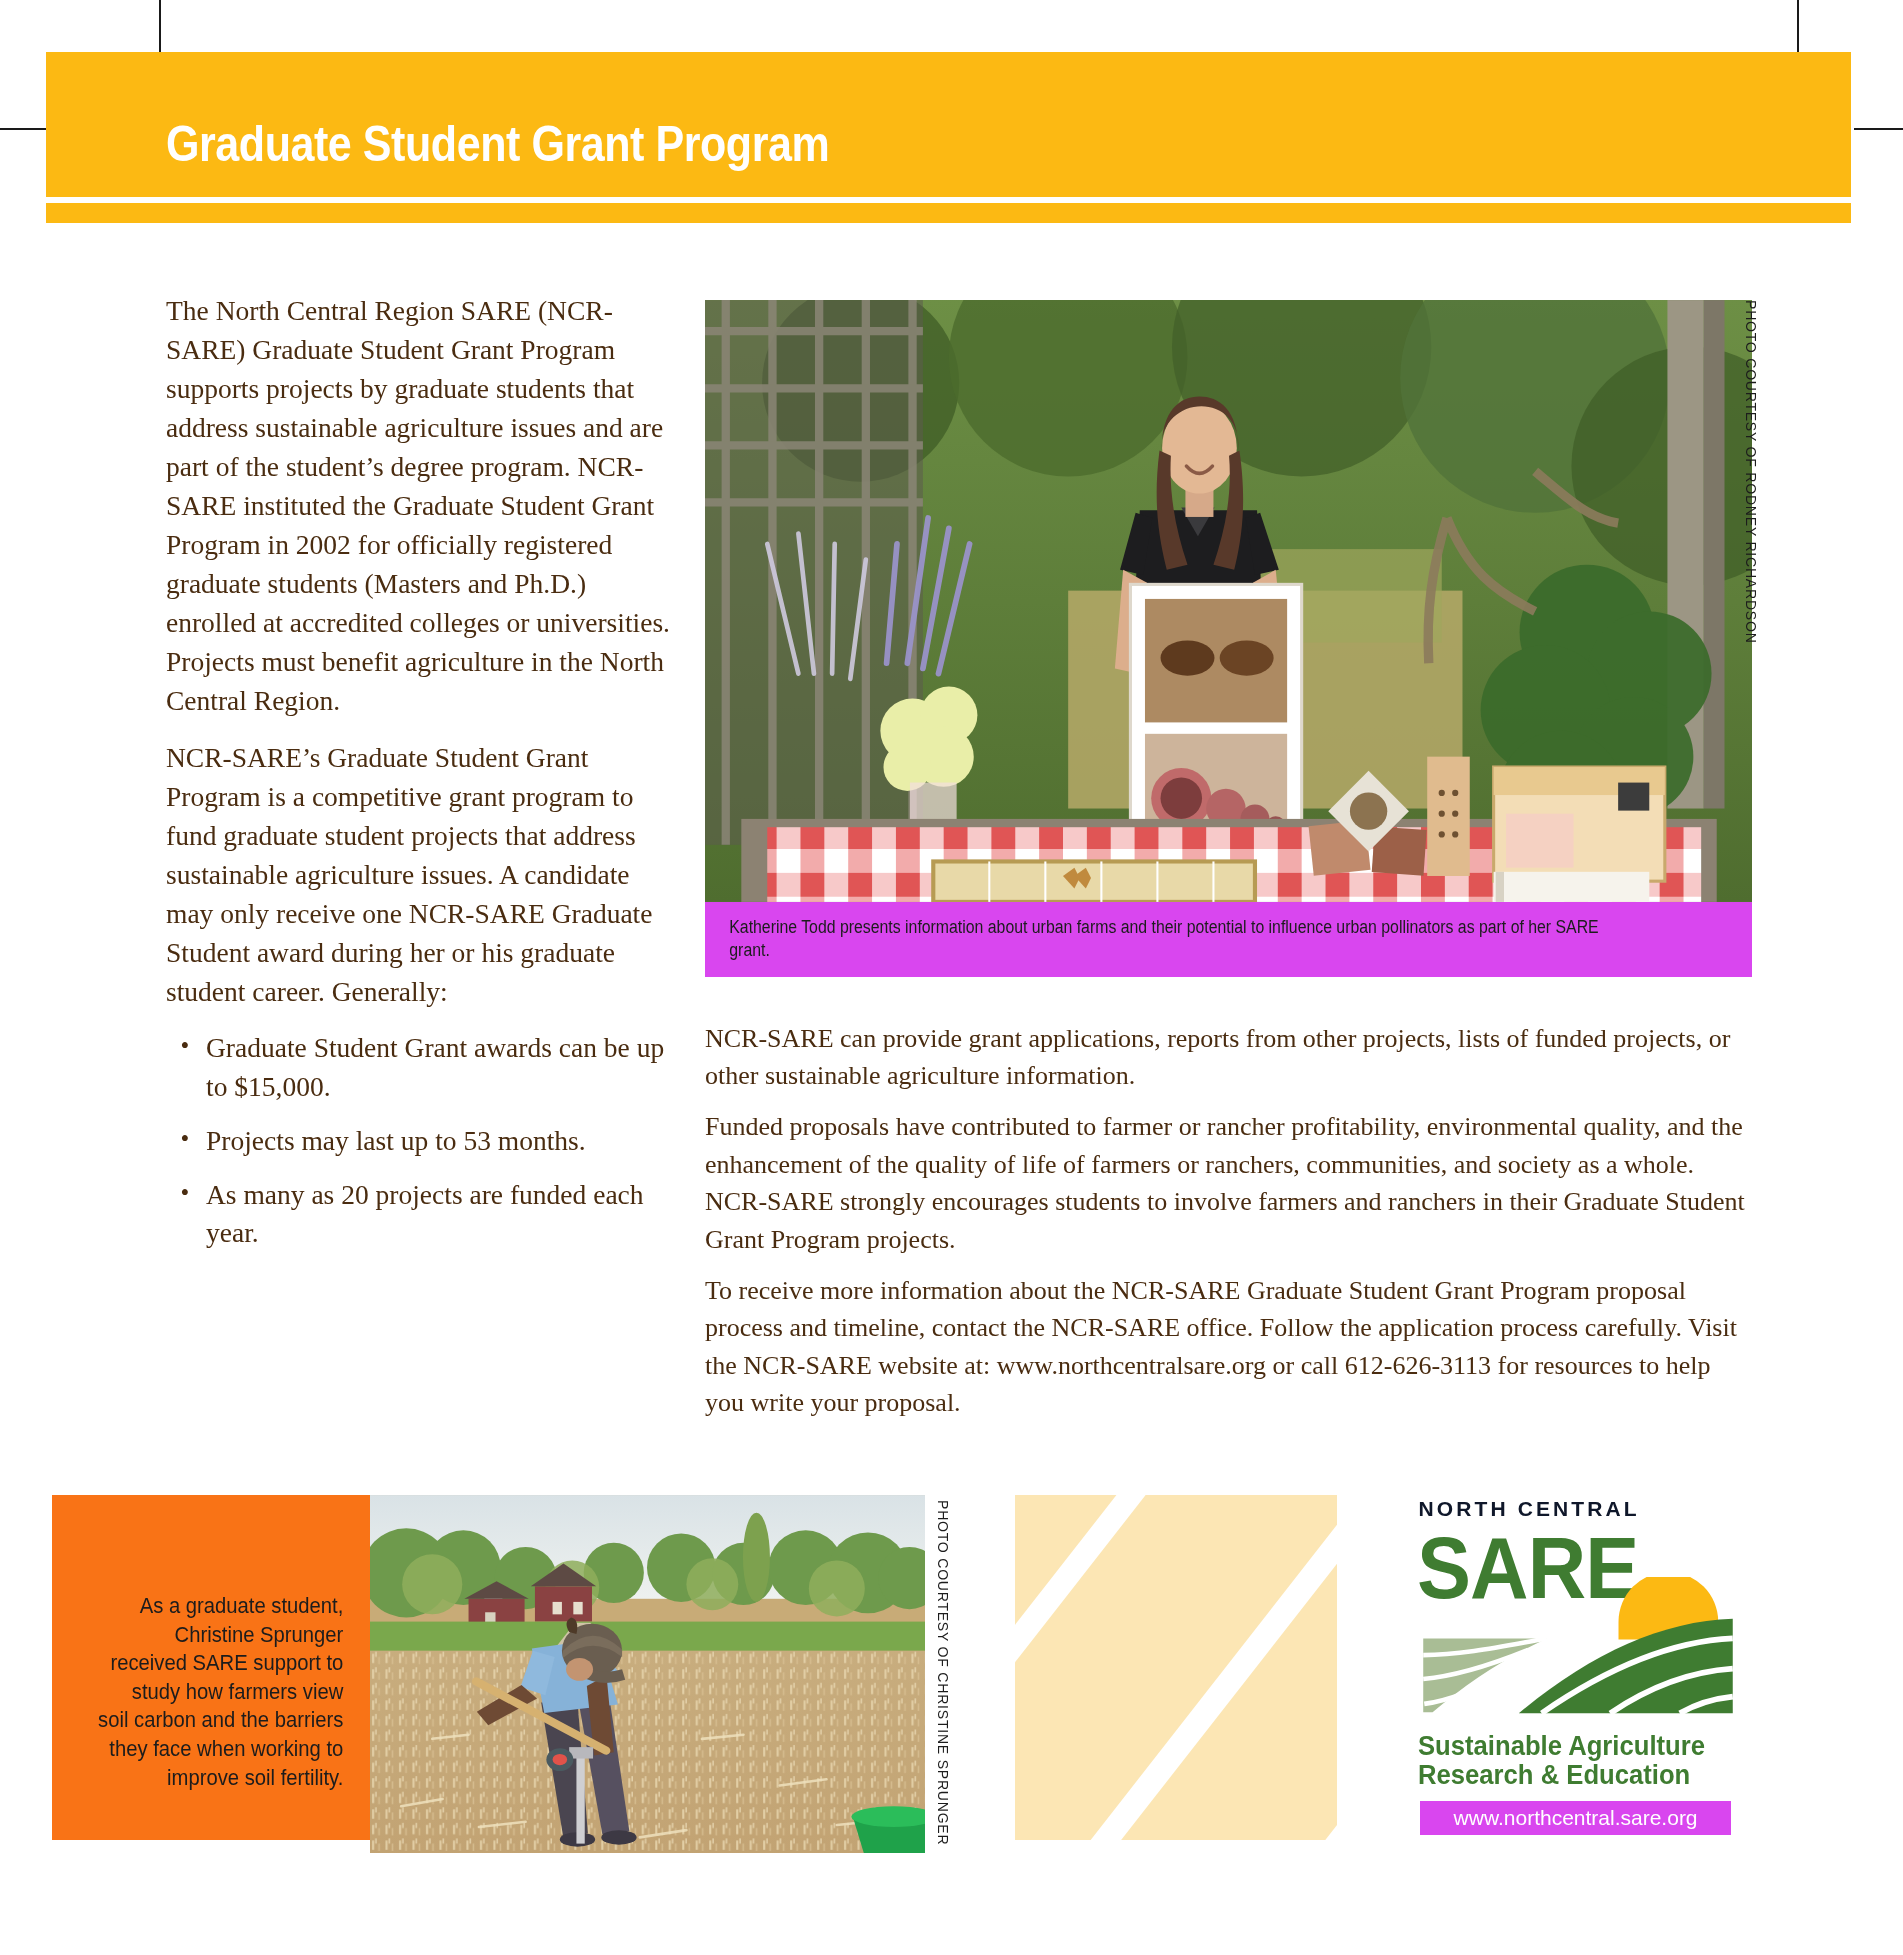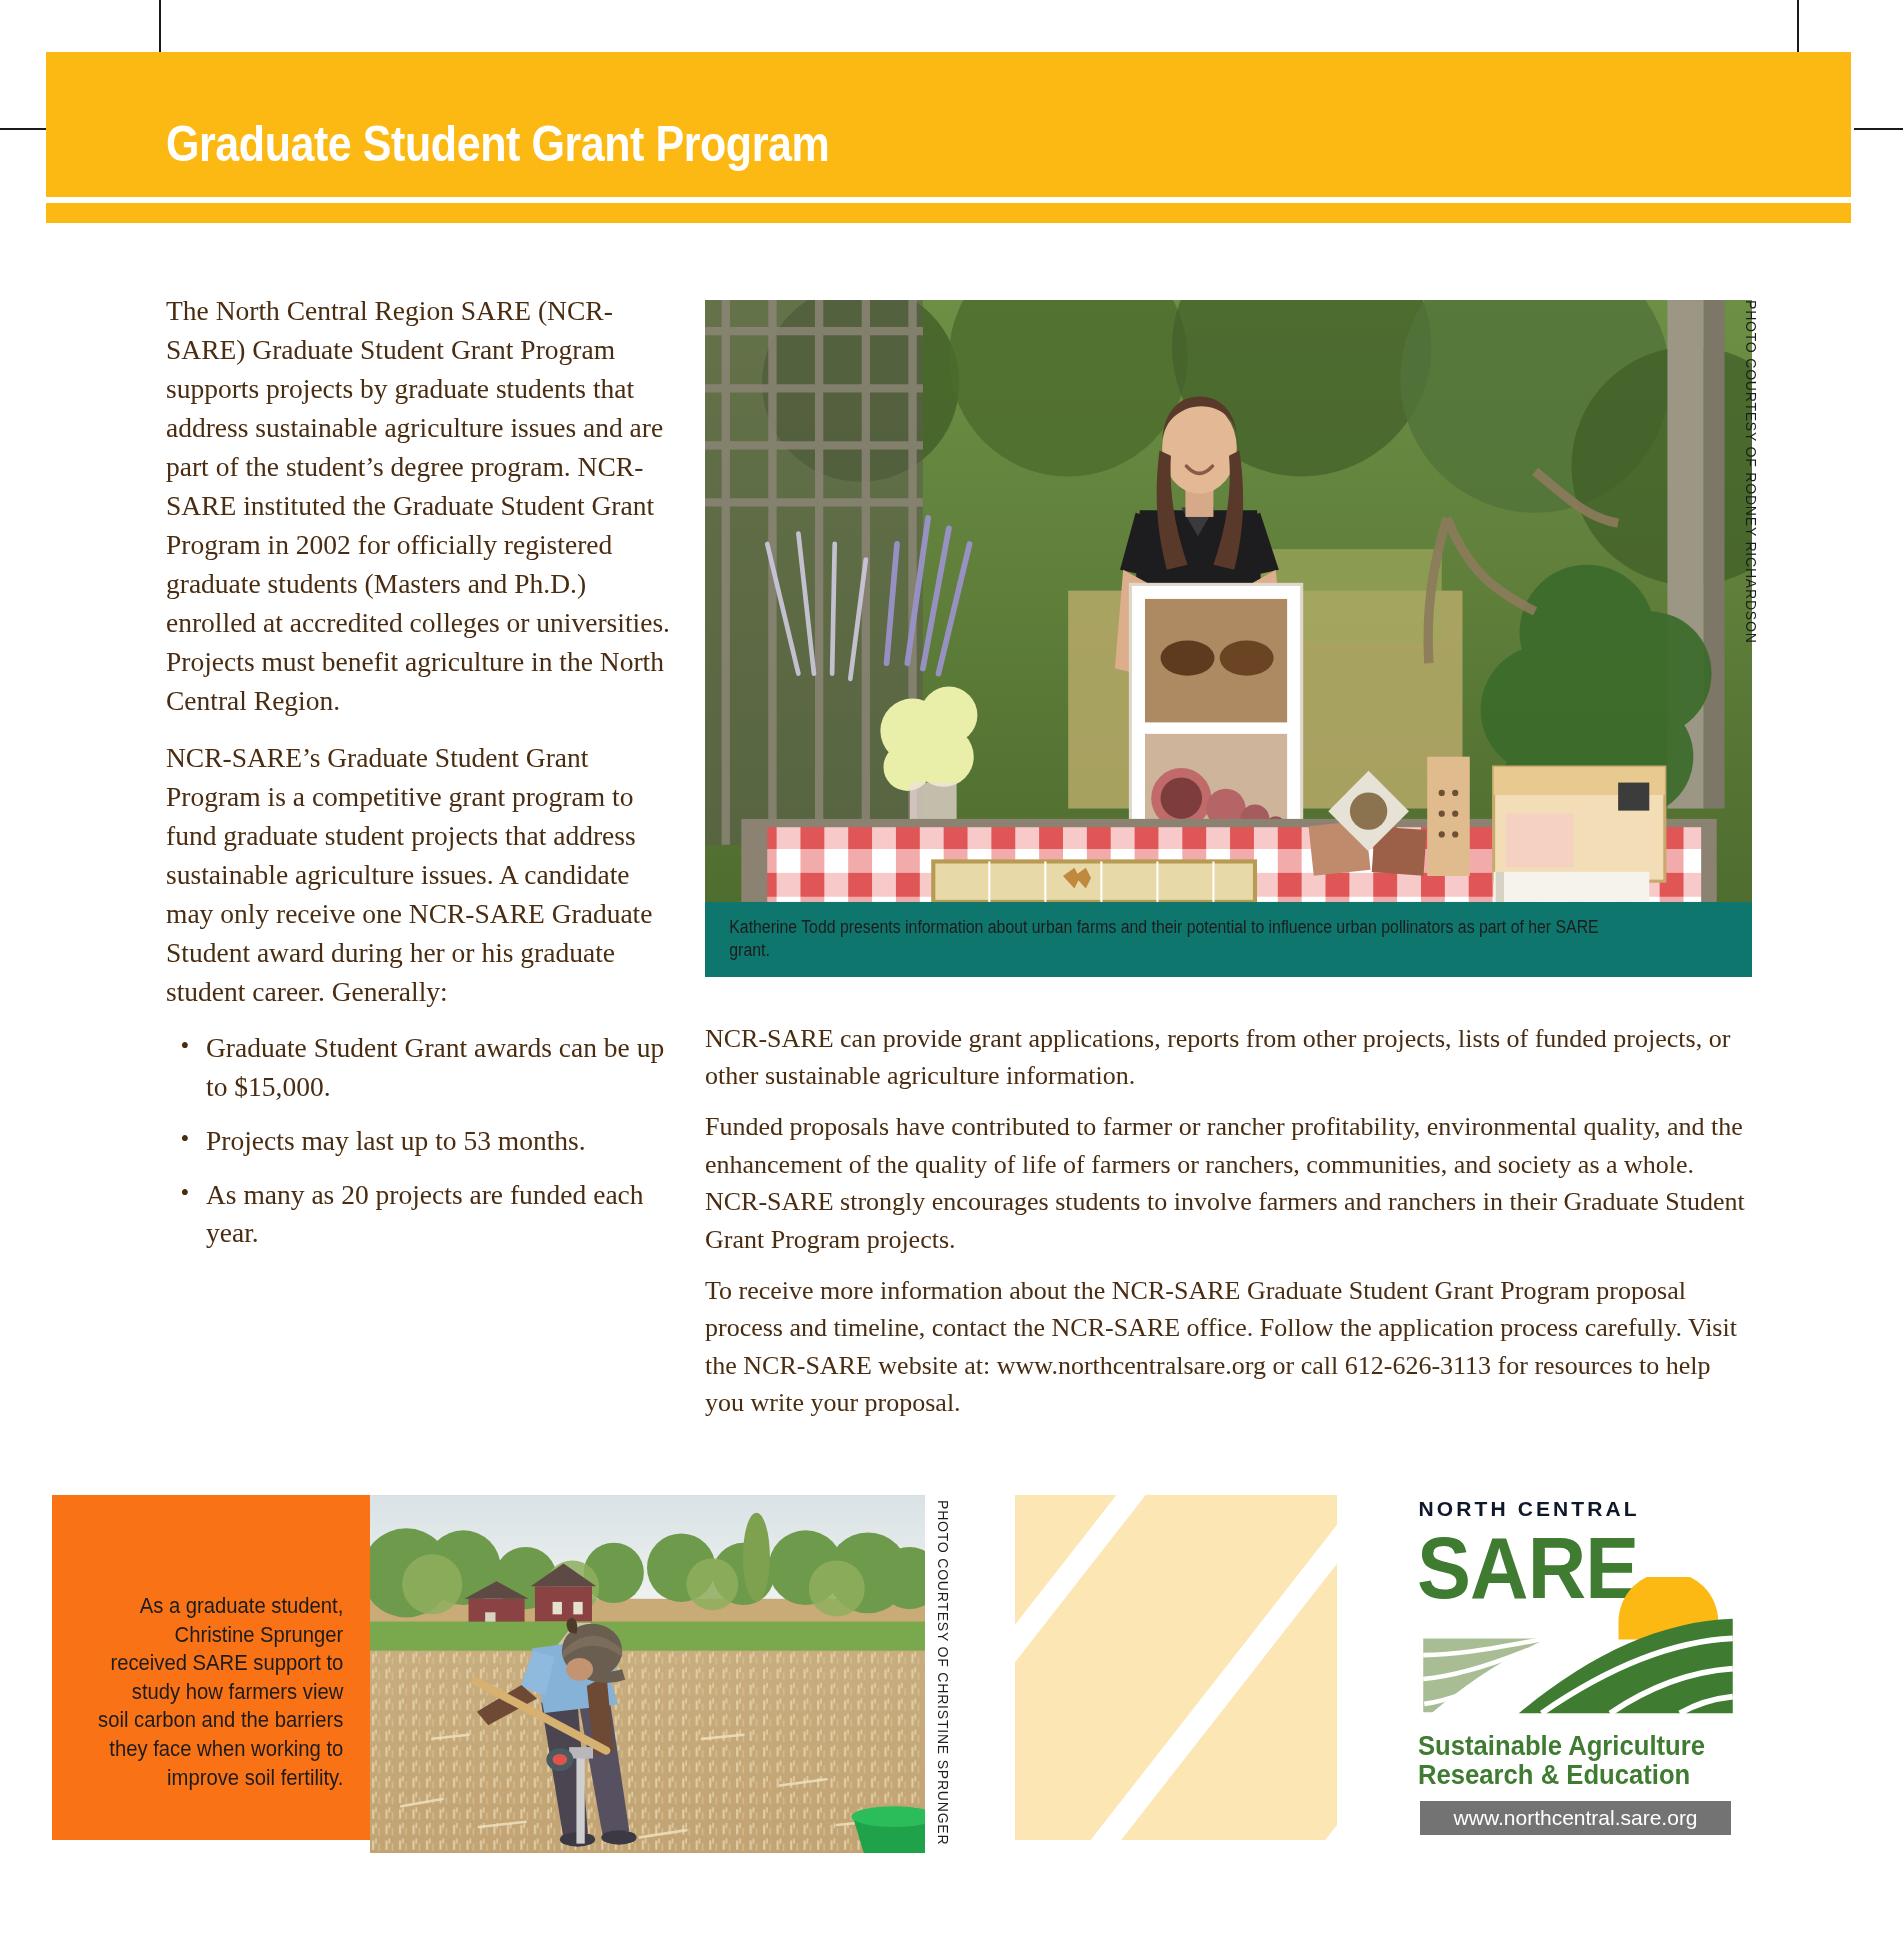--- a/index.html
+++ b/index.html
@@ -127,21 +127,21 @@
     letter-spacing: 0.8px;
     color: #1c1c1c;
   }
 
   .caption-band {
     position: absolute;
     left: 705px;
     top: 902px;
     width: 1047px;
     height: 75px;
-    background: #0f766e;
+    background: #d946ef;
   }
   .caption-band p {
     margin: 0;
     padding: 13.5px 31px 0 27px;
     font-family: "Liberation Sans Narrow", "Liberation Sans", "DejaVu Sans", sans-serif;
     font-size: 17.6px;
     line-height: 1.34;
     color: #1c1c1c;
     transform: scaleX(0.9);
     transform-origin: left top;
@@ -262,21 +262,21 @@
     color: #3f7c31;
     transform: scaleX(0.95);
     transform-origin: left top;
   }
   .logo-url {
     position: absolute;
     left: 3.1px;
     top: 304px;
     width: 311px;
     height: 34px;
-    background: #737373;
+    background: #d946ef;
     color: #ffffff;
     font-family: "Liberation Sans Narrow", "Liberation Sans", "DejaVu Sans", sans-serif;
     font-size: 21px;
     text-align: center;
     line-height: 34px;
   }
 </style>
 </head>
 <body>
 

